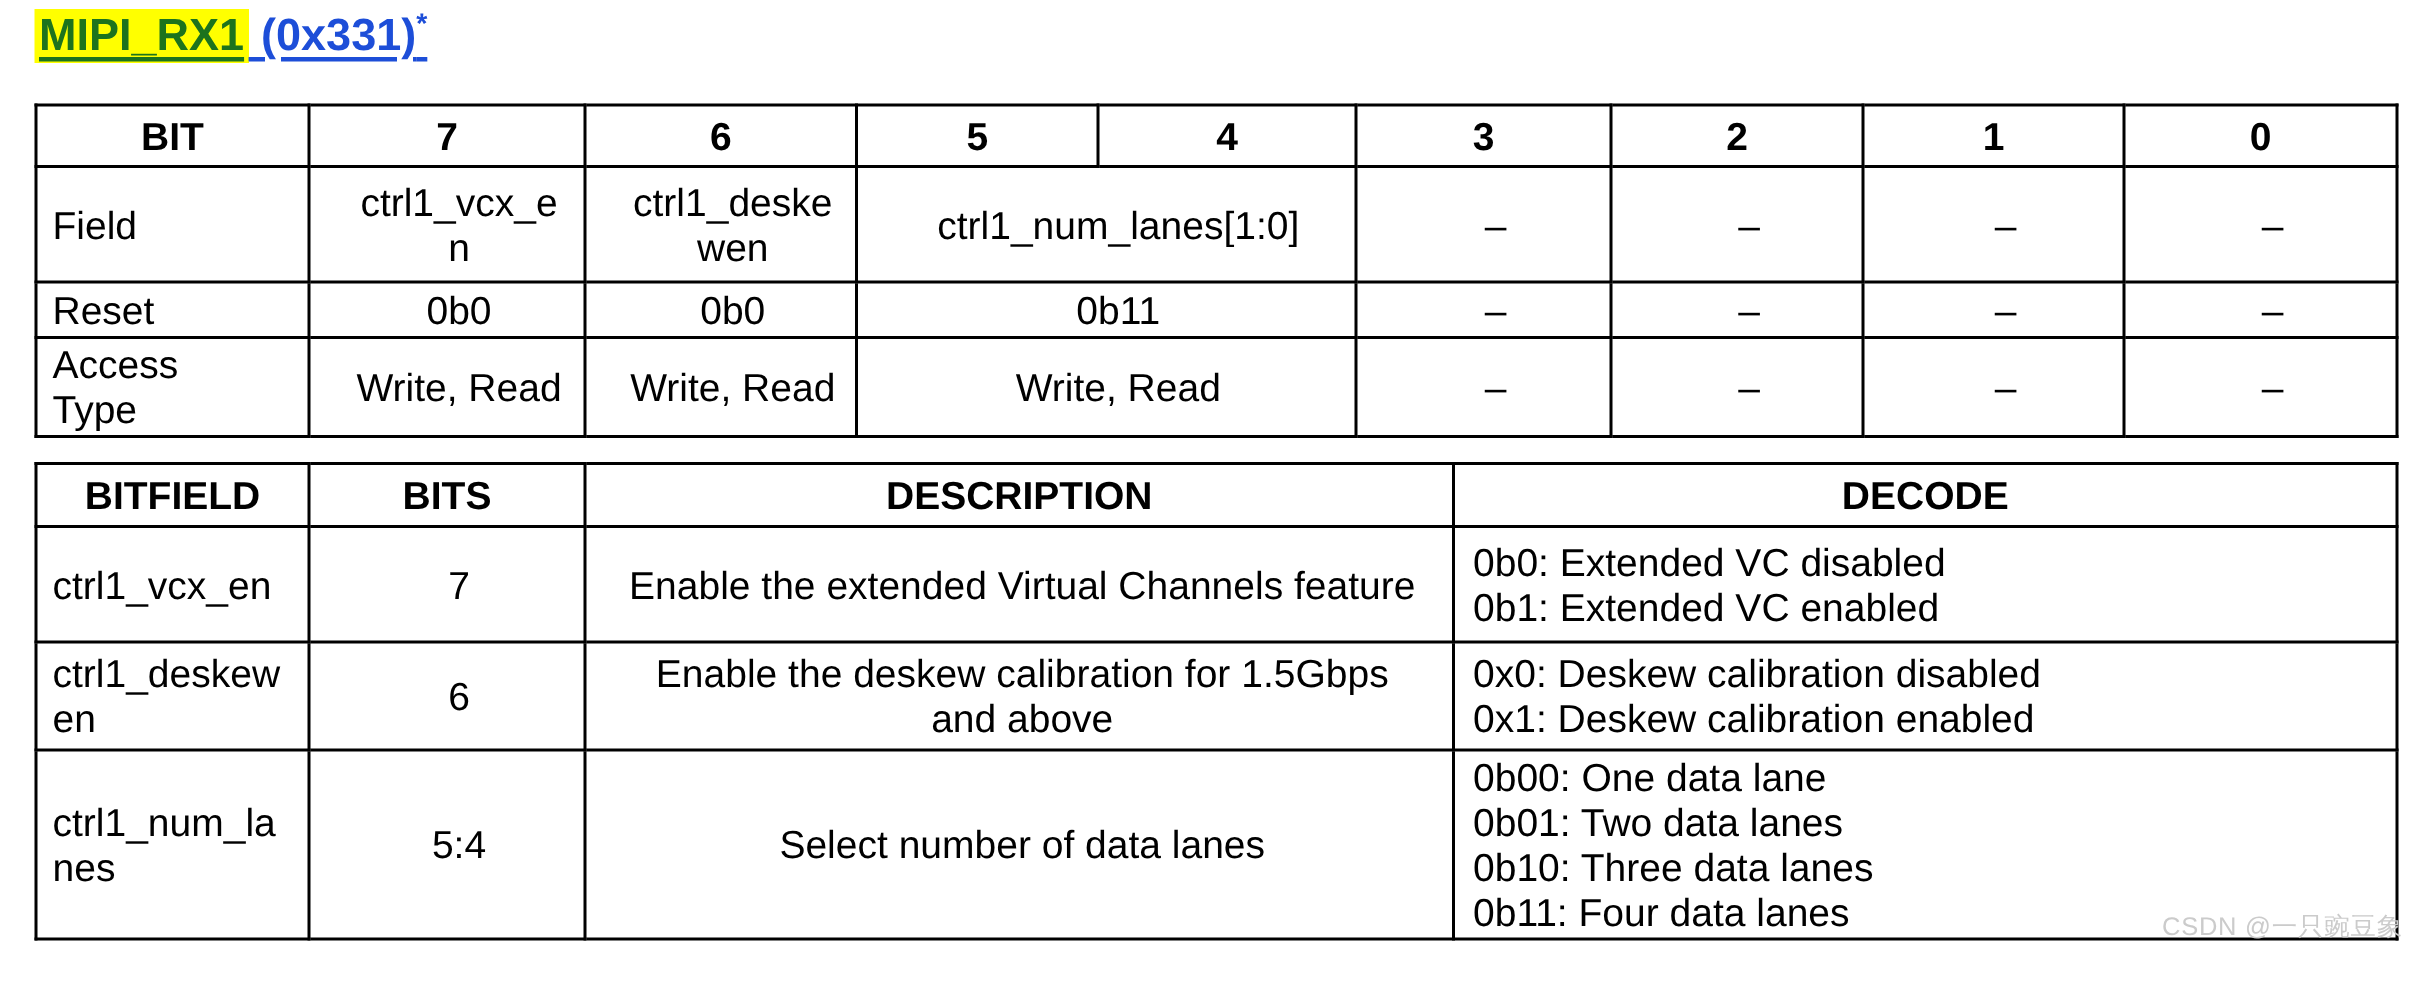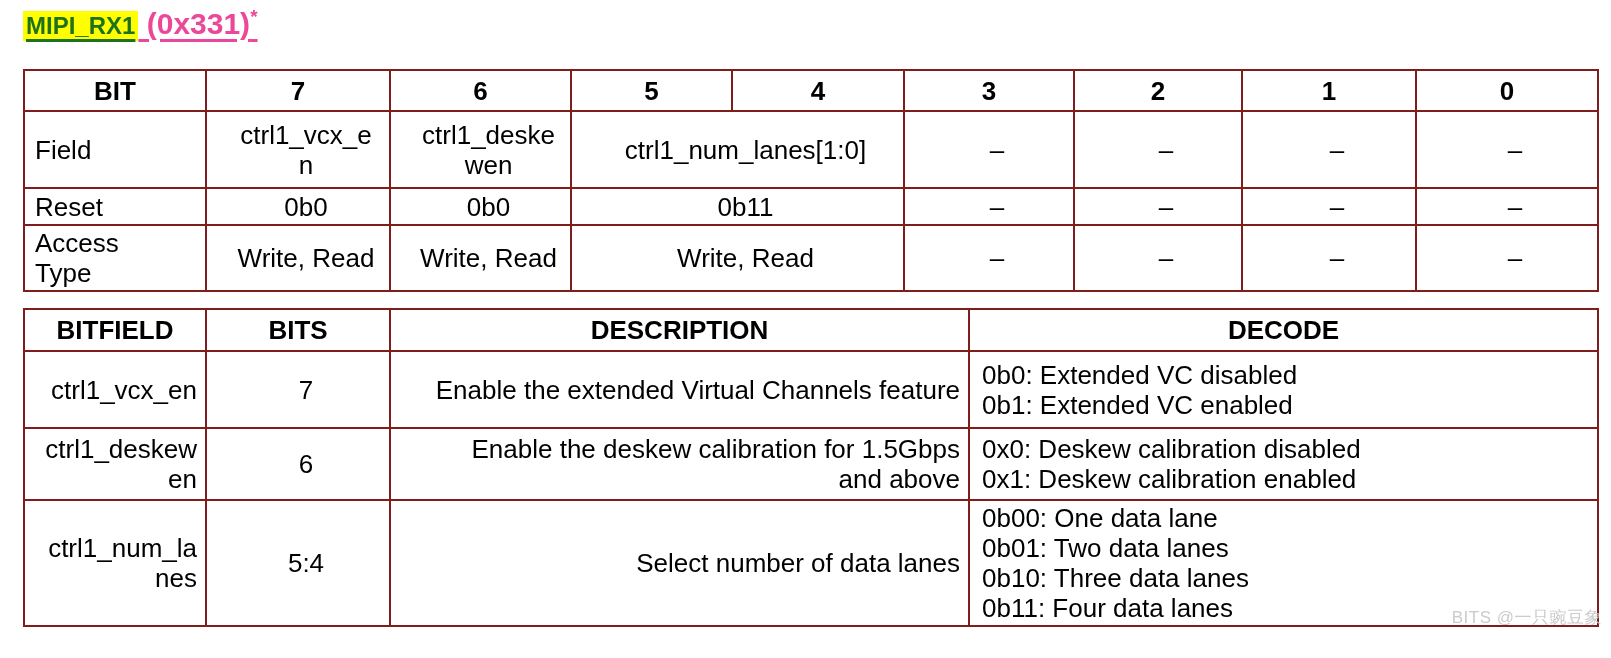--- a/index.html
+++ b/index.html
@@ -10,42 +10,42 @@
     color: #000;
     position: relative;
     overflow: hidden;
   }
   .page { padding: 6px 0 0 23px; position: relative; }
 
   
   .title-line { margin-bottom: 28px; white-space: nowrap; }
   .reg-link { text-decoration: none; }
   .reg-name {
-    font-size: 24px; font-weight: bold;
+    font-size: 30px; font-weight: bold;
     color: #1d731d;
     background: #ffff00;
     padding: 1px 3px 2px 3px;
     text-decoration: underline;
     text-decoration-thickness: 3px;
     text-underline-offset: 5px;
   }
   .reg-addr {
     font-size: 30px; font-weight: bold;
-    color: #ec4899;
+    color: #1d4ed8;
     text-decoration: underline;
     text-decoration-thickness: 3px;
     text-underline-offset: 5px;
     margin-top: 37px;
   }
   .reg-addr sup { font-size: 19px; vertical-align: super; }
 
   
   table { border-collapse: collapse; table-layout: fixed; width: 1574px; background: #fff; }
   th, td {
-    border: 2px solid #7f1d1d;
+    border: 2px solid #000000;
     font-size: 26px;
     line-height: 30px;
     vertical-align: middle;
     white-space: pre-line;
     padding: 2px 8px;
     overflow: hidden;
   }
   th { font-weight: bold; text-align: center; }
   td { font-weight: normal; text-align: center; padding-left: 24px; }
 
@@ -58,23 +58,23 @@
   .bit-table tr.field  { height: 77px; }
   .bit-table tr.reset  { height: 37px; }
   .bit-table tr.access { height: 56px; }
   .bit-table tr.reset th, .bit-table tr.reset td { padding-top: 1px; padding-bottom: 1px; }
 
   
   .bf-table tr.hdr  { height: 42px; }
   .bf-table tr.r0   { height: 77px; }
   .bf-table tr.r1   { height: 72px; }
   .bf-table tr.r2   { height: 120px; }
-  .bf-table td.cell-bitfield    { text-align: right; padding-left: 10px; }
+  .bf-table td.cell-bitfield    { text-align: left; padding-left: 10px; }
   .bf-table td.cell-bits        { text-align: center; }
-  .bf-table td.cell-description { text-align: right; padding-left: 12px; }
+  .bf-table td.cell-description { text-align: center; padding-left: 12px; }
   .bf-table td.cell-decode      { text-align: left; padding-left: 12px; }
 
   
   .watermark {
     position: absolute;
     top: 606px; right: 9px;
     font-size: 17px;
     color: #cbcbcb;
     letter-spacing: 0.5px;
     pointer-events: none;
@@ -185,15 +185,15 @@
       <td class="cell-bits">5:4</td>
       <td class="cell-description">Select number of data lanes</td>
       <td class="cell-decode">0b00: One data lane
 0b01: Two data lanes
 0b10: Three data lanes
 0b11: Four data lanes</td>
     </tr>
   </tbody>
     </table>
 
-  <div class="watermark">BITS @一只豌豆象</div>
+  <div class="watermark">CSDN @一只豌豆象</div>
 
 </div>
 
 </body></html>

